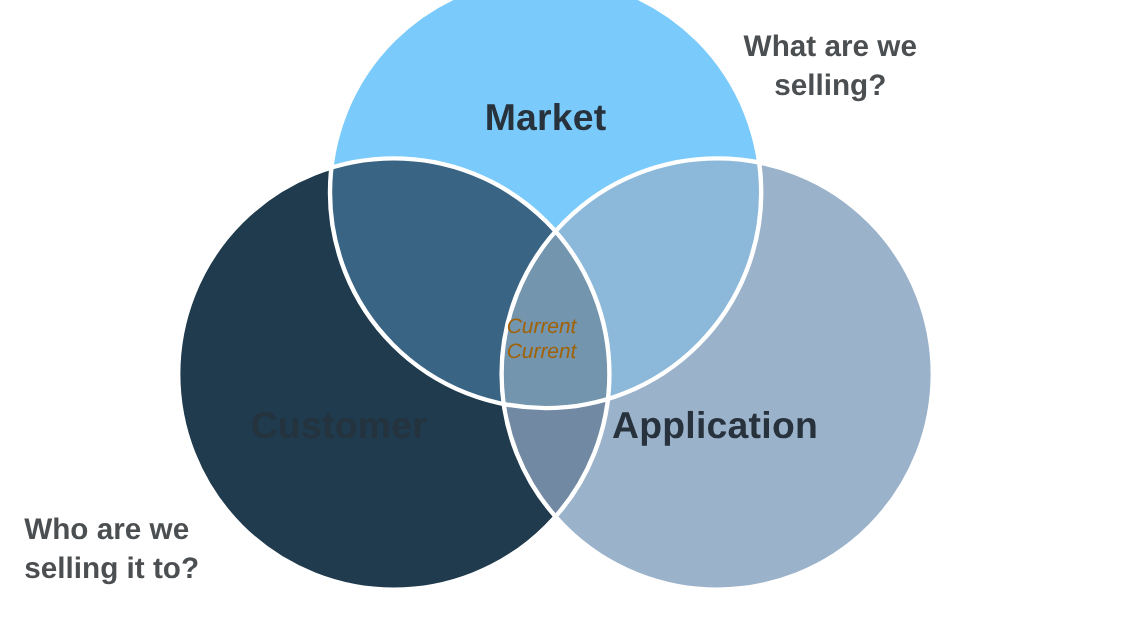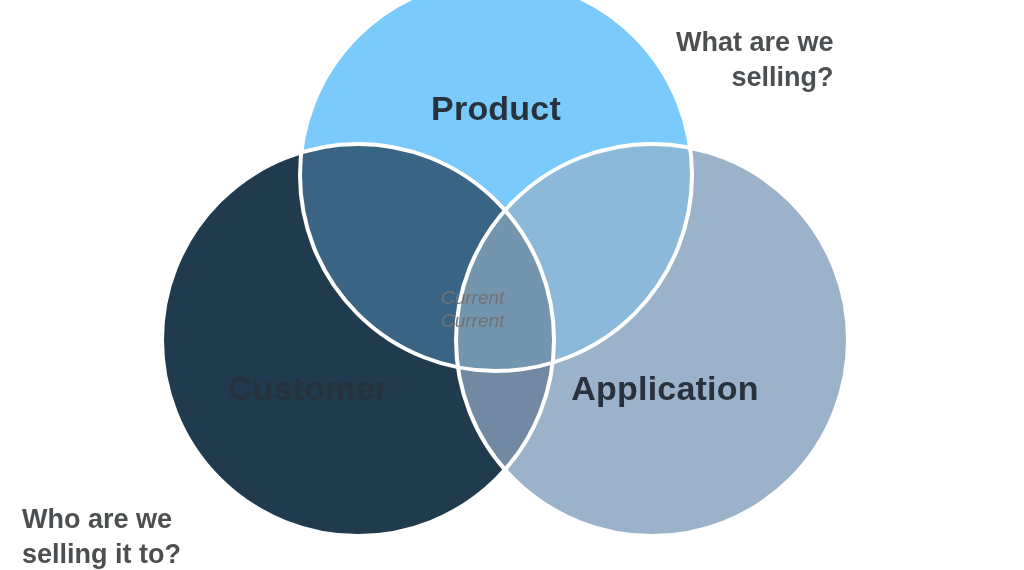--- a/index.html
+++ b/index.html
@@ -45,58 +45,57 @@
   }
   #label-customer {
     left: 308px;
     top: 388px;
     color: #25333f;
   }
   #label-application {
     left: 650px;
     top: 388px;
     color: #27323c;
-    margin-left: 15px;
   }
 
   
   #label-current-market {
     position: absolute;
-    left: 501px;
+    left: 464px;
     top: 309px;
     transform: translate(-50%, -50%);
     width: 120px;
-    text-align: left;
+    text-align: right;
     font-family: "Liberation Sans", sans-serif;
     font-style: italic;
     font-weight: normal;
     font-size: 19px;
     line-height: 1.22;
-    color: #737373;
+    color: #a16207;
     pointer-events: none;
   }
 
   
   .caption {
     position: absolute;
     font-family: "Liberation Sans", sans-serif;
     font-weight: bold;
     font-size: 27px;
     line-height: 1.28;
     color: #4c4f51;
     white-space: pre-line;
   }
   #caption-top-right {
     left: 676px;
     top: 25px;
-    text-align: right;
+    text-align: center;
   }
   #caption-bottom-left {
     left: 22px;
-    top: 502px;
+    top: 464px;
     text-align: left;
   }
   #caption-bottom-right {
     right: 22px;
     top: 478px;
     text-align: right;
   }
 </style>
 </head>
 <body>
@@ -145,21 +144,21 @@
 
     <g clip-path="url(#clip-triple)">
       <rect x="0" y="0" width="1024" height="570" fill="#7395AD"></rect>
     </g>
 
     <circle cx="496" cy="175" r="196" fill="none" stroke="#ffffff" stroke-width="4"></circle>
     <circle cx="358" cy="340" r="196" fill="none" stroke="#ffffff" stroke-width="4"></circle>
     <circle cx="652" cy="340" r="196" fill="none" stroke="#ffffff" stroke-width="4"></circle>
   </svg>
 
-  <div class="circle-label" id="label-product">Product</div>
+  <div class="circle-label" id="label-product">Market</div>
 
   <div class="circle-label" id="label-customer">Customer</div>
 
   <div class="circle-label" id="label-application">Application</div>
 
   <div id="label-current-market">
     <div>Current</div>
     <div>Current</div>
   </div>
 

